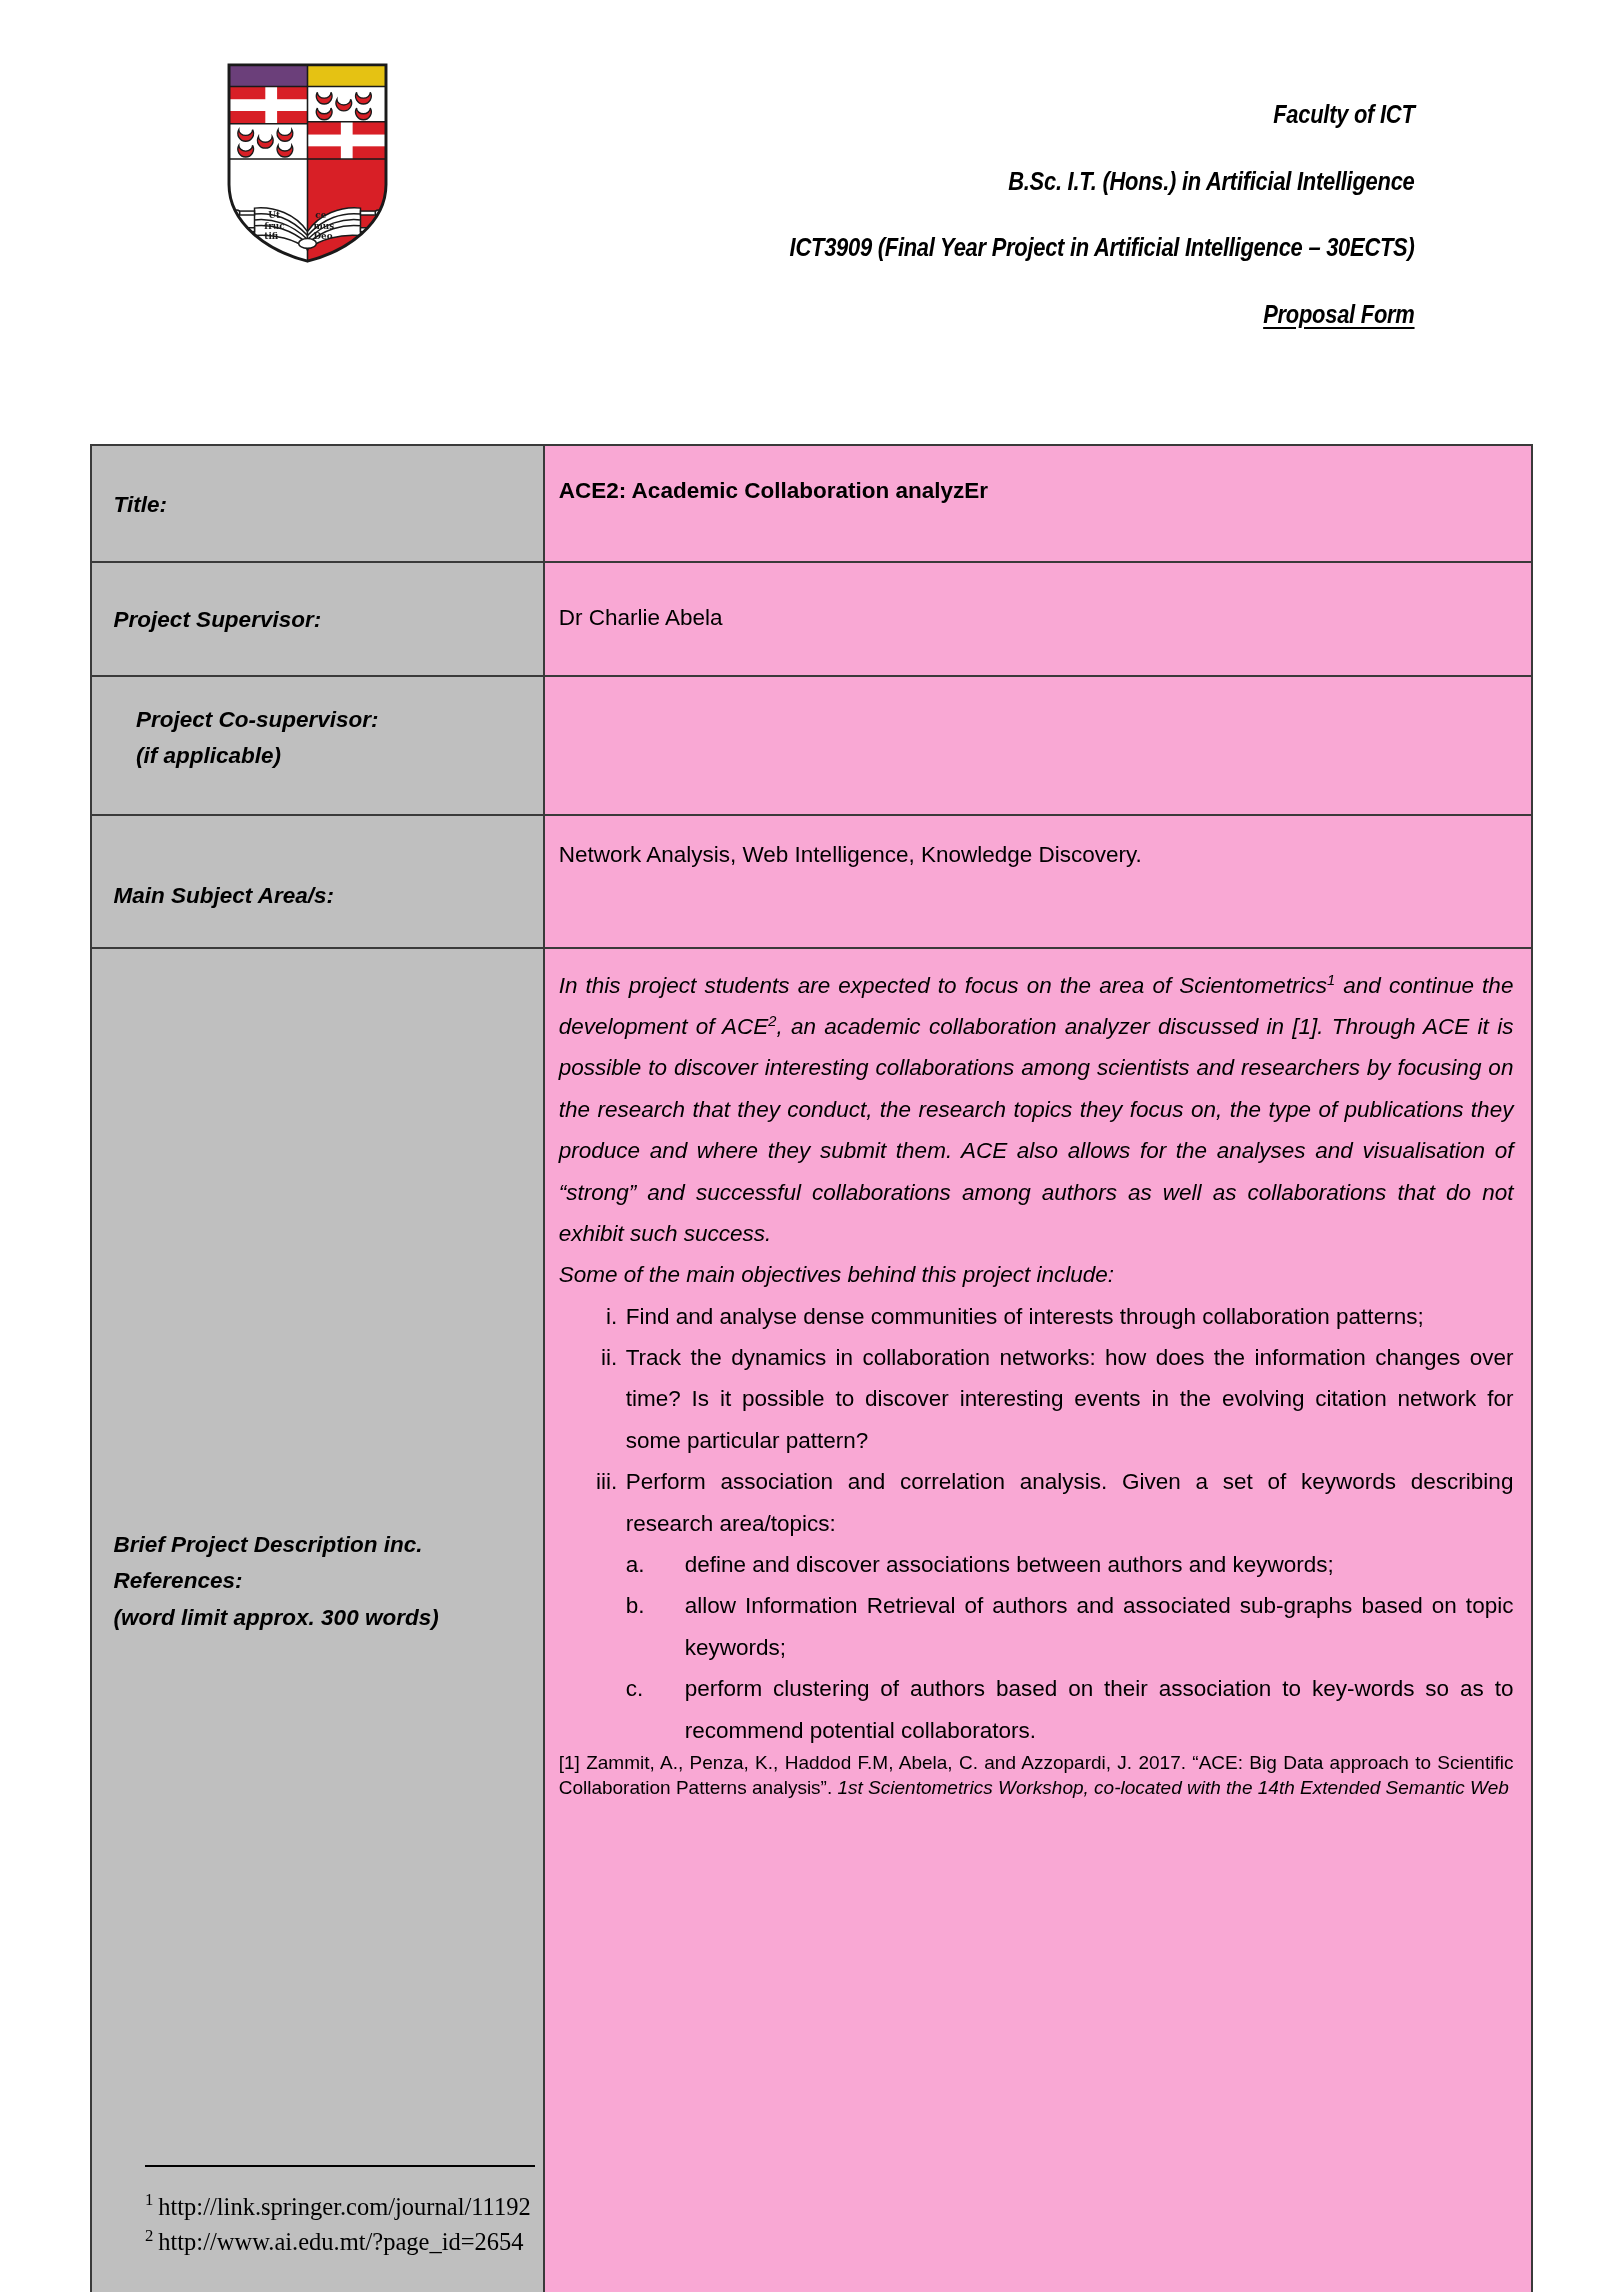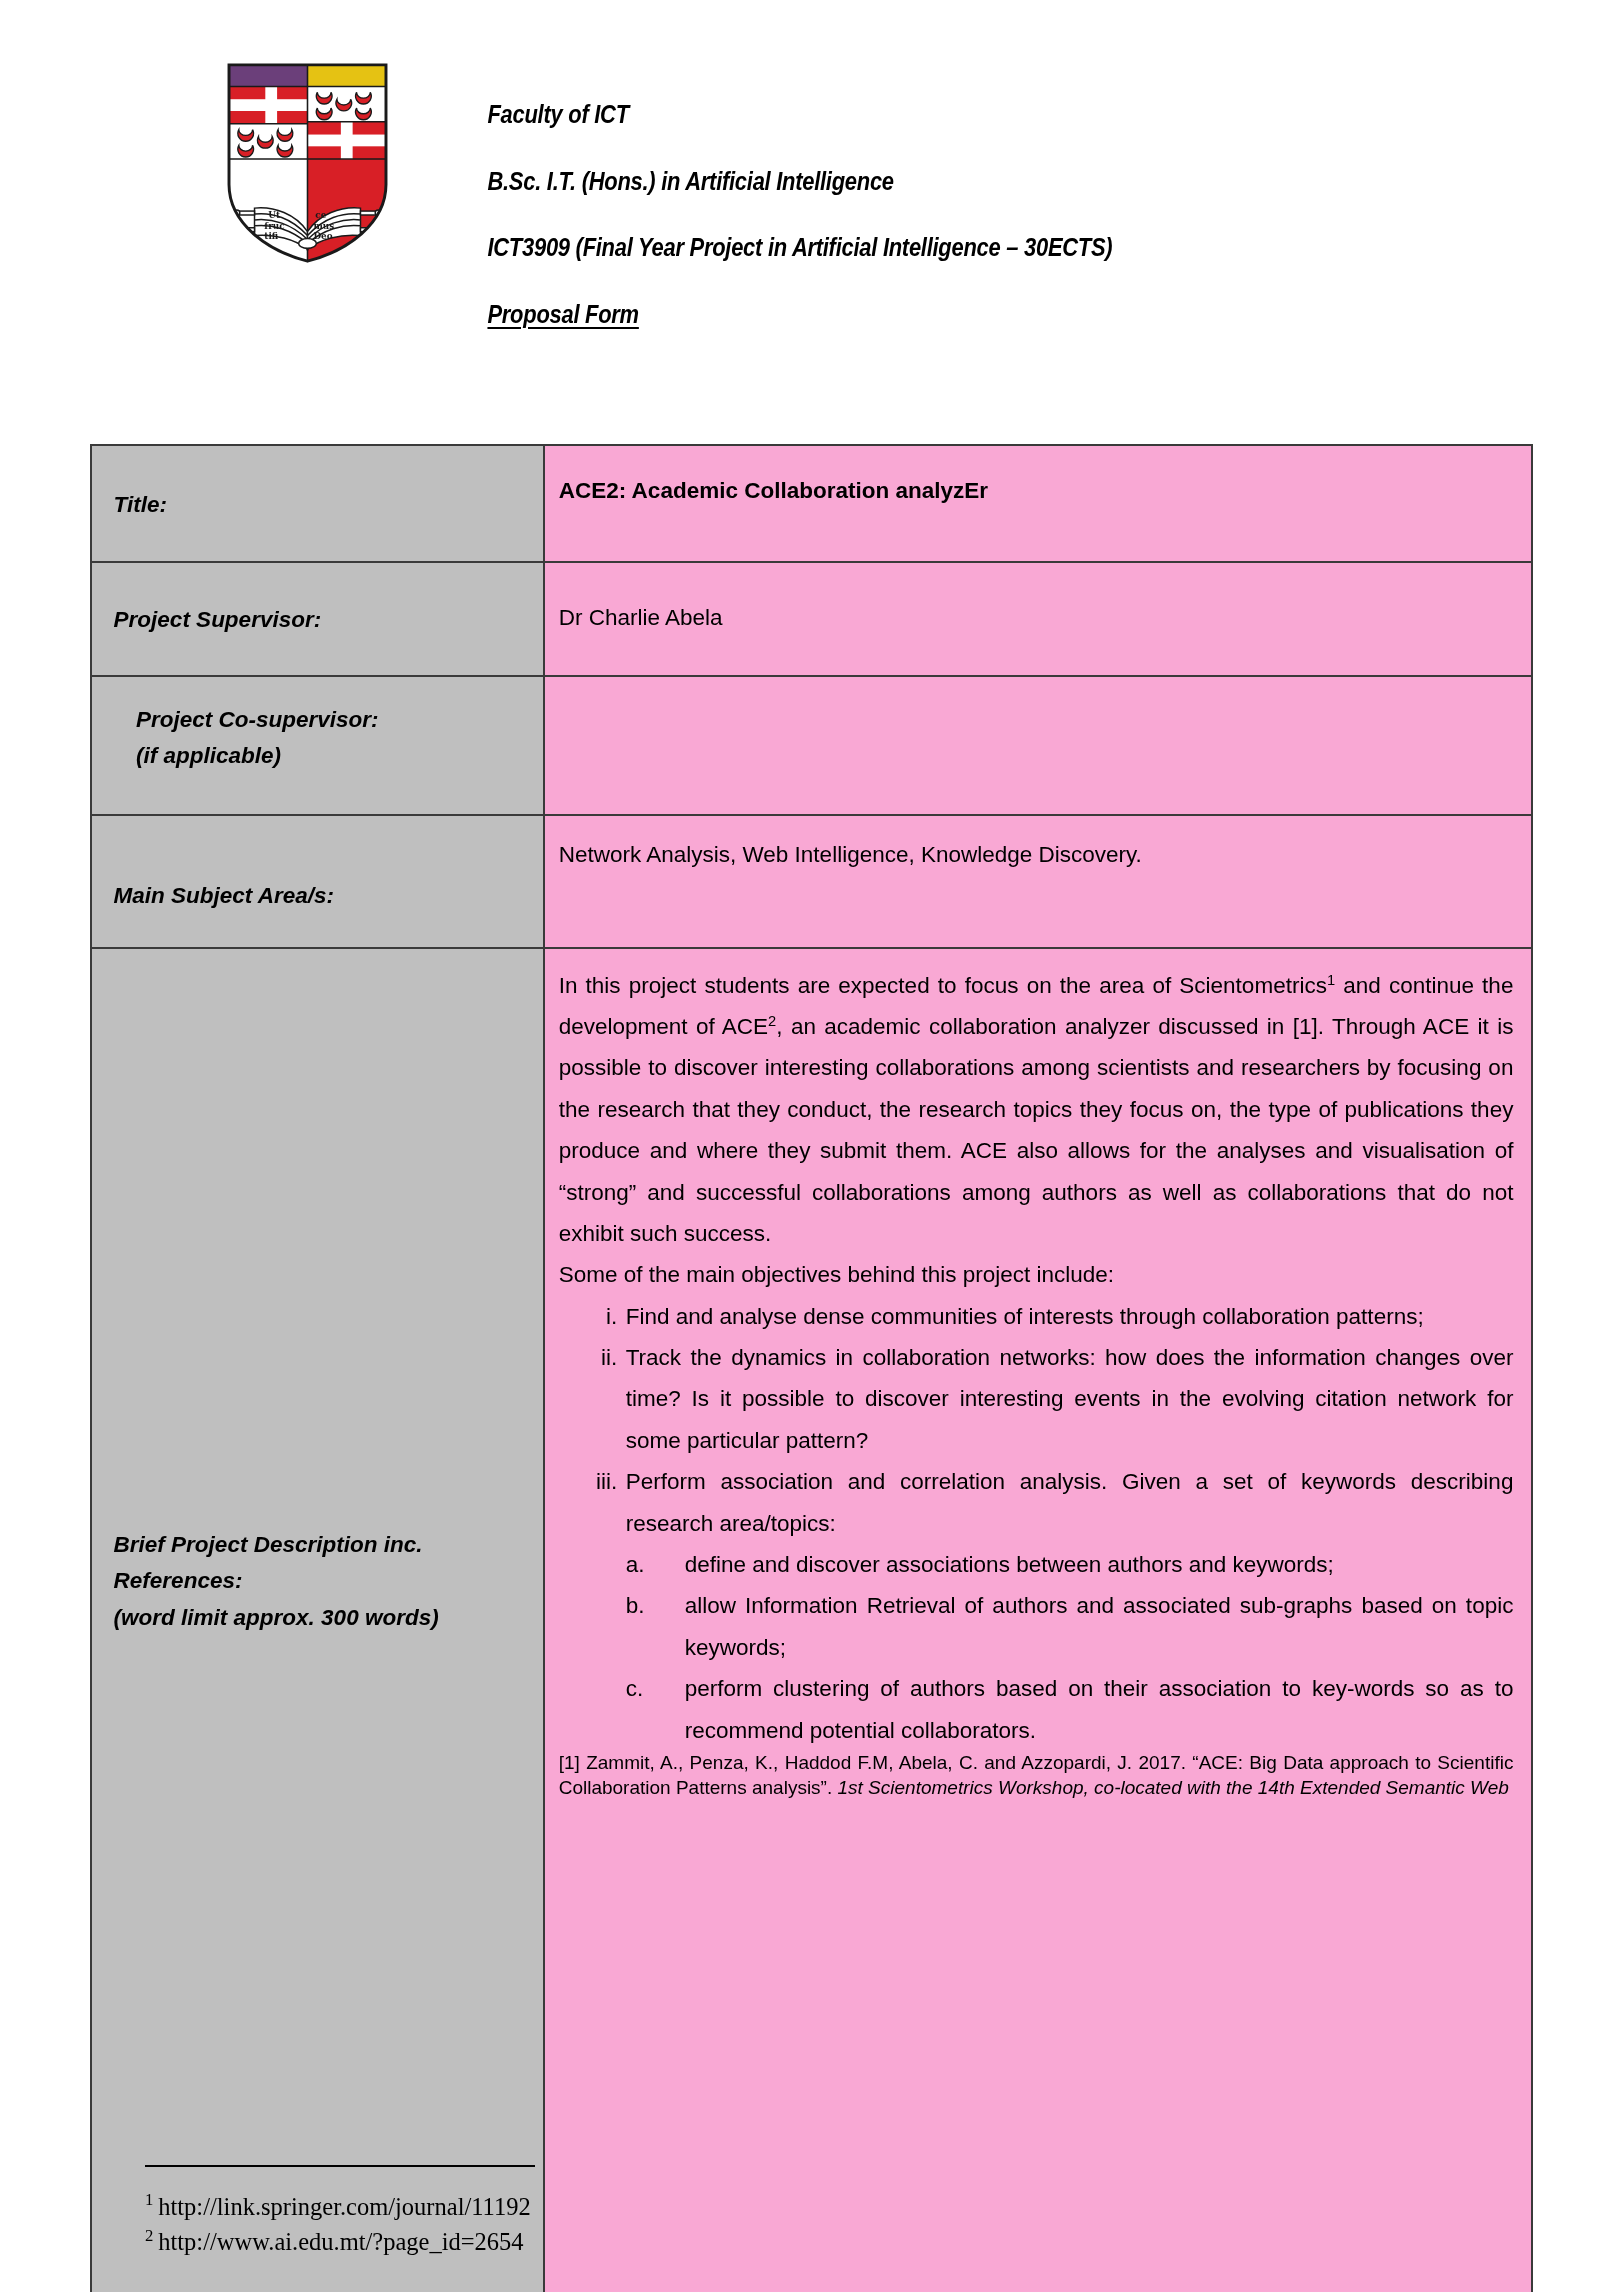--- a/index.html
+++ b/index.html
@@ -32,21 +32,21 @@
     left: 223px;
     top: 59px;
     width: 169px;
     height: 208px;
   }
   .header-titles {
     position: absolute;
     left: 412px;
     top: 102px;
     width: 1078px;
-    text-align: left;
+    text-align: right;
   }
   .header-line {
     font-style: italic;
     font-weight: bold;
     font-size: 25.5px;
     line-height: 1.0;
     letter-spacing: -0.3px;
     margin-bottom: 41px;
     white-space: nowrap;
     transform: scaleX(0.86);
@@ -112,20 +112,21 @@
   .r-desc .label-inner   { padding-top: 578px; height: 1068px; }
   .r-desc .value-inner   { padding-top: 15.7px; height: 1631px; overflow: hidden; }
 
   
   .desc-para {
     text-align: justify;
     text-justify: inter-word;
     line-height: 1.84;
     margin: 0 0 0 0;
     font-size: 22.5px;
+    font-style: italic;
   }
   .desc-para.nojust { text-align: left; }
   sup {
     font-size: 14.7px;
     vertical-align: super;
     line-height: 0;
   }
 
   ol.roman {
     list-style: none;

